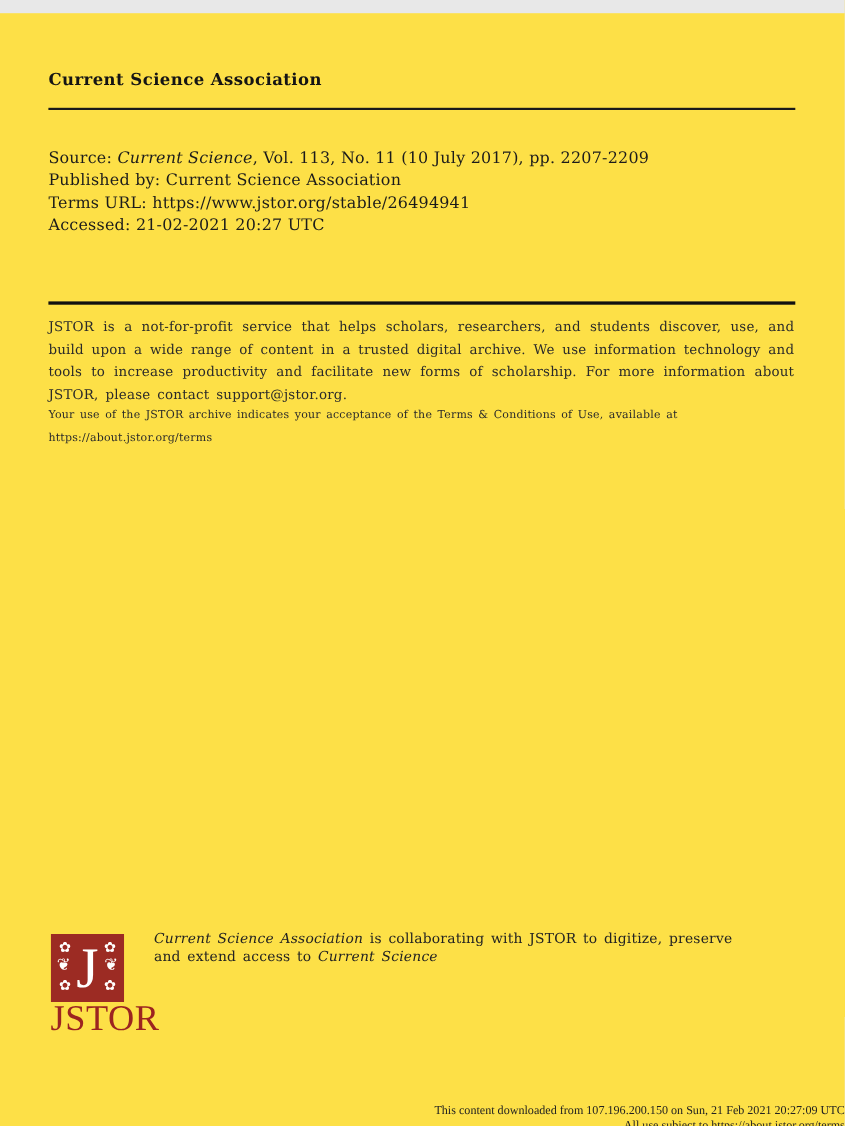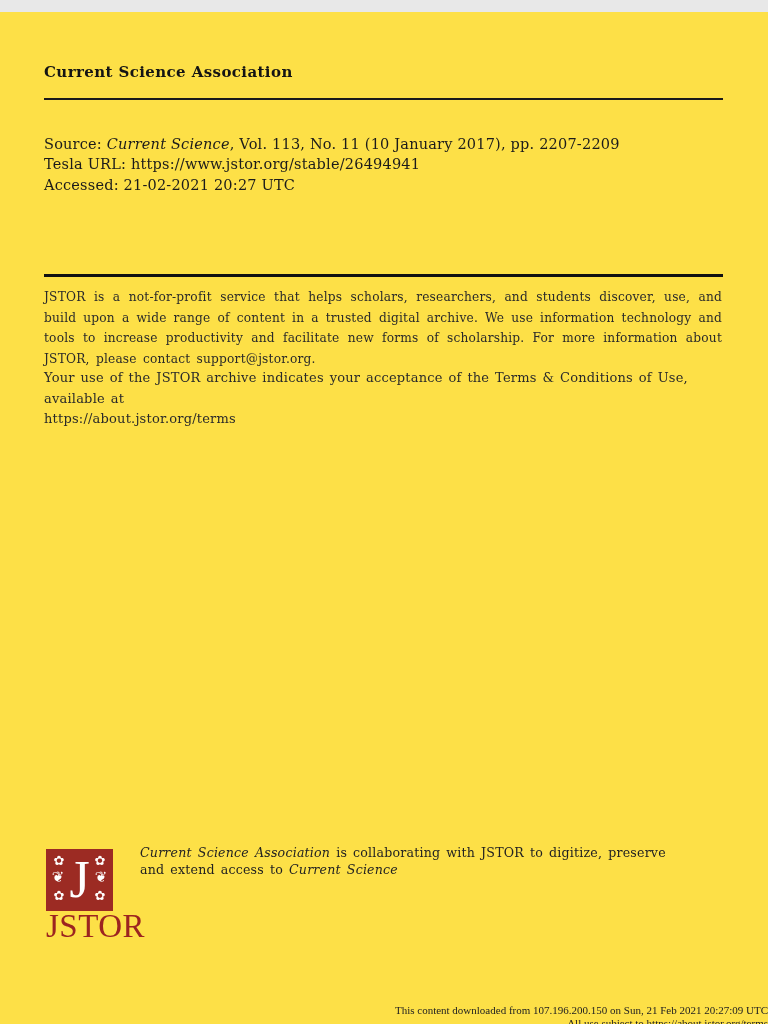--- a/index.html
+++ b/index.html
@@ -60,21 +60,21 @@
     letter-spacing: 0.2px;
     word-spacing: 2.2px;
     text-align: justify;
     color: #2a2a2a;
   }
   .terms {
     position: absolute;
     left: 44px;
     top: 356px;
     width: 678px;
-    font-size: 13px;
+    font-size: 10px;
     line-height: 20.6px;
     letter-spacing: 0.2px;
     word-spacing: 1.5px;
     color: #2a2a2a;
   }
   .logo {
     position: absolute;
     left: 46px;
     top: 837px;
     width: 72px;
@@ -122,22 +122,23 @@
 </head>
 <body>
 
 <div class="page">
 
   <div class="publisher-header">Current Science Association</div>
 
   <div class="rule-thin"></div>
 
   <div class="citation-block">
-    <div><span>Source: </span><span class="em">Current Science</span><span>, Vol. 113, No. 11 (10 January 2017), pp. 2207-2209</span></div>
-    <div><span>Tesla URL: </span><span>https://www.jstor.org/stable/26494941</span></div>
+    <div><span>Source: </span><span class="em">Current Science</span><span>, Vol. 113, No. 11 (10 July 2017), pp. 2207-2209</span></div>
+    <div>Published by: Current Science Association</div>
+    <div><span>Terms URL: </span><span>https://www.jstor.org/stable/26494941</span></div>
     <div>Accessed: 21-02-2021 20:27 UTC</div>
   </div>
 
   <div class="rule-thick"></div>
 
   <div class="blurb">JSTOR is a not-for-profit service that helps scholars, researchers, and students discover, use, and build upon a wide range of content in a trusted digital archive. We use information technology and tools to increase productivity and facilitate new forms of scholarship. For more information about JSTOR, please contact support@jstor.org.</div>
 
   <div class="terms">
     <div>Your use of the JSTOR archive indicates your acceptance of the Terms &amp; Conditions of Use, available at</div>
     <div>https://about.jstor.org/terms</div>

